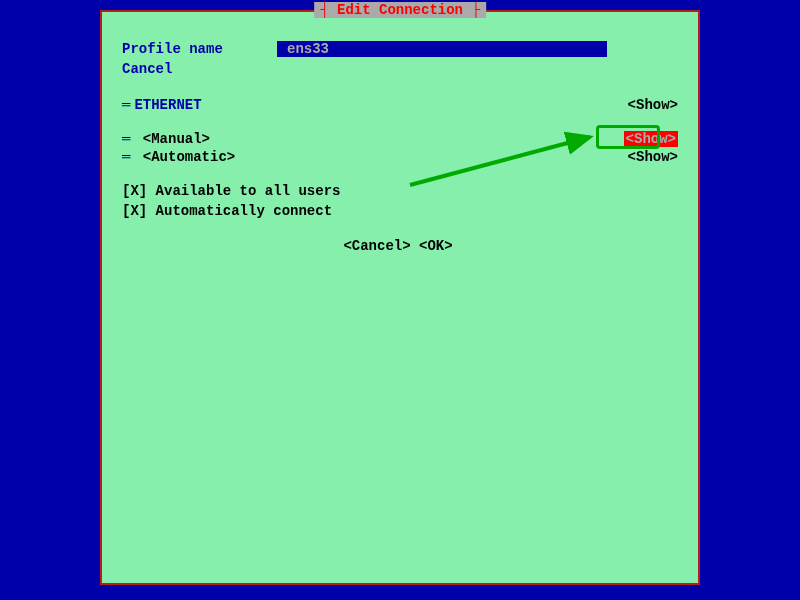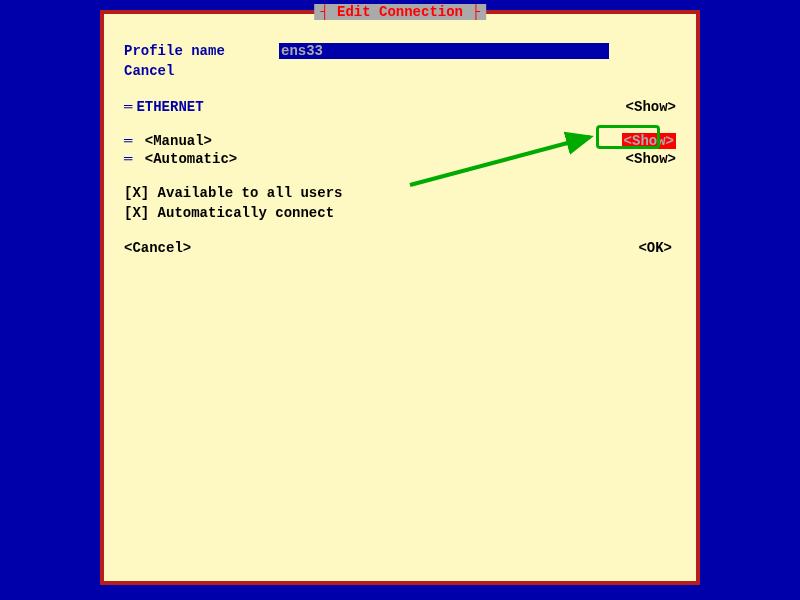--- a/index.html
+++ b/index.html
@@ -12,22 +12,22 @@
       font-weight: bold;
       position: relative;
       overflow: hidden;
     }
     .dialog {
       position: absolute;
       left: 100px;
       top: 10px;
       width: 600px;
       height: 575px;
-      background: #fef9c3;
-      border: 4px solid #b91c1c;
+      background: #86efac;
+      border: 2px solid #b91c1c;
     }
     .dialog-title {
       position: absolute;
       top: -10px;
       left: 50%;
       transform: translateX(-50%);
       background: #aaaaaa;
       color: #ff0000;
       padding: 0 6px;
       width: auto;
@@ -44,21 +44,21 @@
       margin-bottom: 2px;
     }
     .label-right {
       color: #0000aa;
       width: 155px;
       padding-right: 8px;
     }
     .input-field {
       background: #0000aa;
       color: #aaaaaa;
-      padding: 0 2px;
+      padding: 0 10px;
       width: 330px;
       height: 16px;
       display: inline-block;
     }
     .section-label {
       color: #0000aa;
     }
     .eq {
       color: #0000aa;
       margin-right: 4px;
@@ -88,21 +88,21 @@
       position: absolute;
       left: 400px;
       top: 125px;
       pointer-events: none;
     }
     .checkbox-text {
       color: #000000;
     }
     .dialog-buttons-row {
       display: flex;
-      justify-content: space-between;
+      justify-content: center;
       padding-right: 4px;
       margin-top: 18px;
     }
     .section-row {
       display: flex;
       justify-content: space-between;
       align-items: center;
       height: 18px;
     }
     .left-group {

